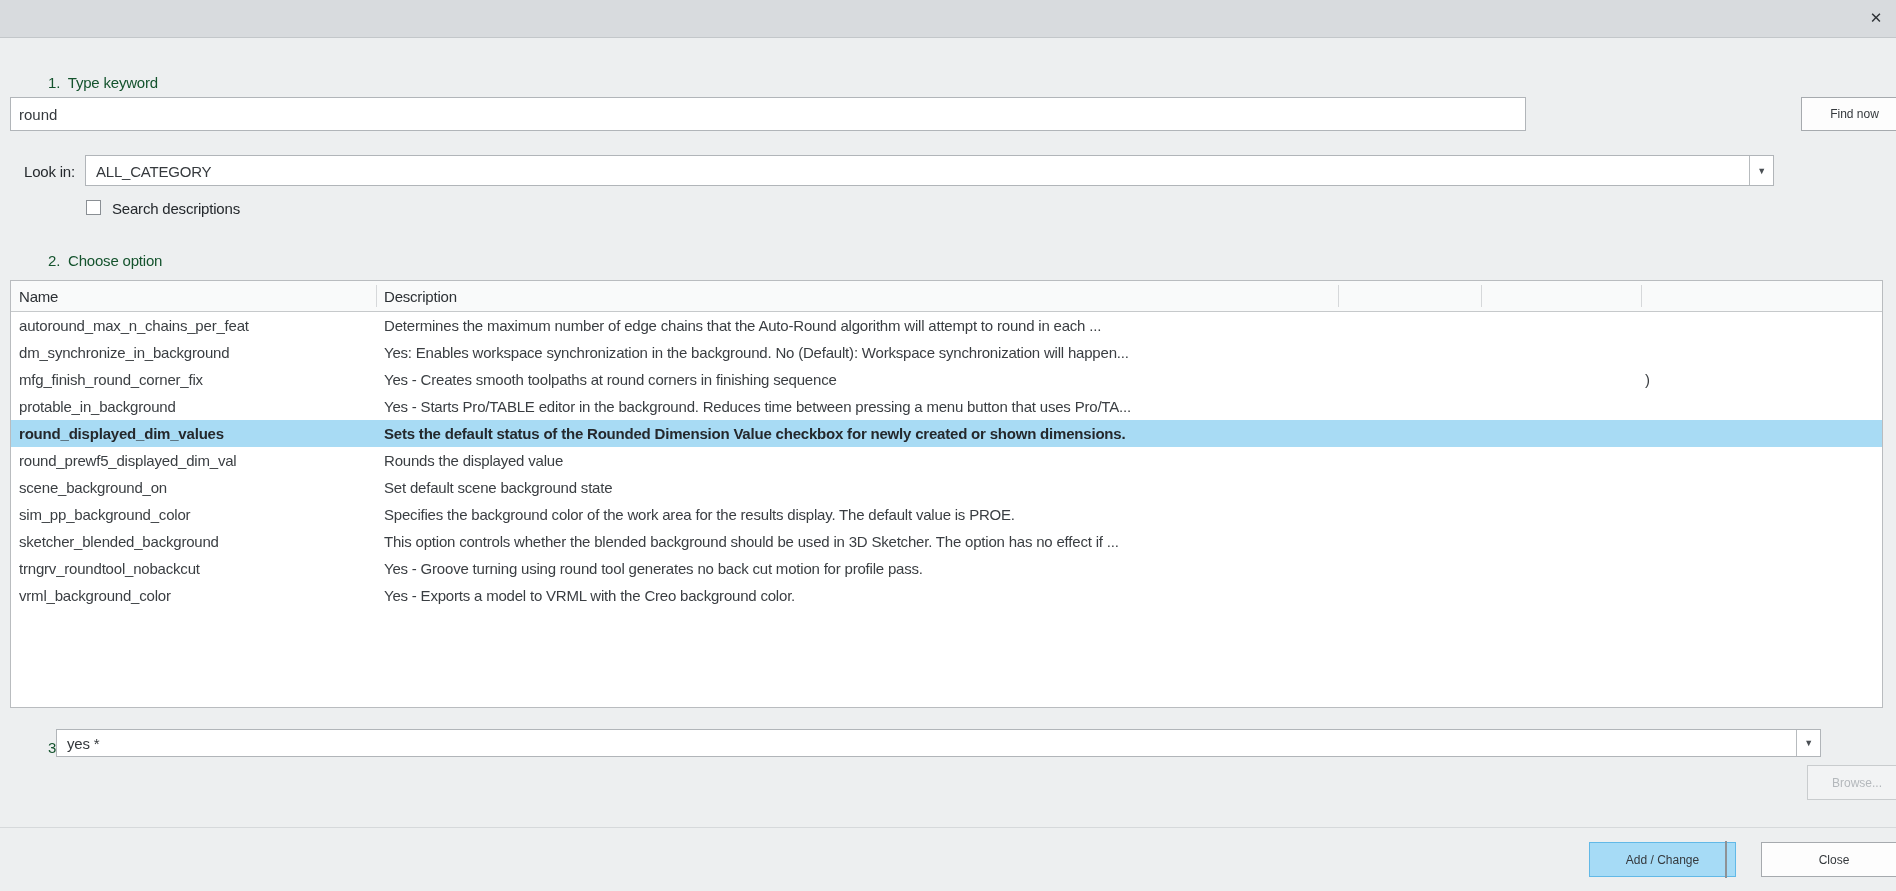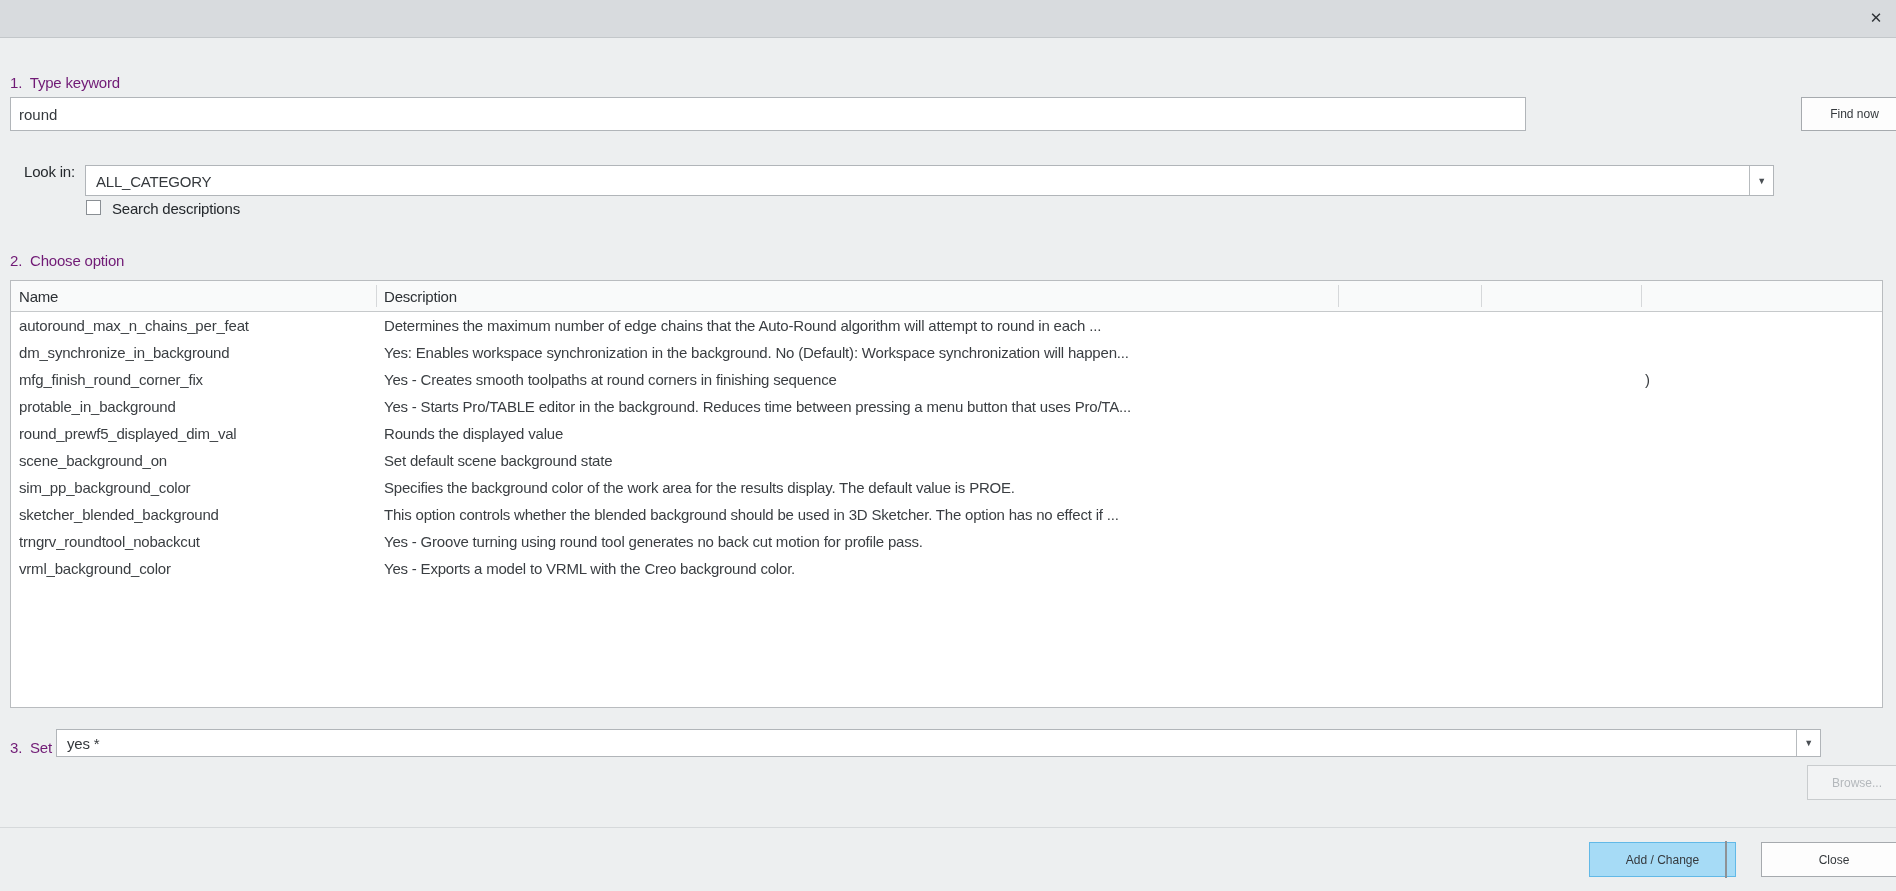--- a/index.html
+++ b/index.html
@@ -6,36 +6,36 @@
   html,body { background:#edeff0; }
   body { font-family:"Liberation Sans","DejaVu Sans",sans-serif; color:#35393d; }
   #dialog { position:relative; width:1896px; height:891px; background:#edeff0; overflow:hidden; letter-spacing:-0.2px; }
 
   
   .titlebar { position:absolute; left:0; top:0; width:100%; height:38px; background:#d8dbde; border-bottom:1px solid #c3c7ca; }
   .title { position:absolute; left:0; right:0; top:10px; text-align:center; font-weight:bold; font-size:15px; color:#2e3236; }
   .close-x { position:absolute; right:14px; top:9px; font-size:15px; font-weight:bold; color:#2e3236; cursor:pointer; }
 
   
-  .label { position:absolute; font-size:15px; color:#701a75; white-space:pre; }
+  .label { position:absolute; font-size:15px; color:#14532d; white-space:pre;margin-left:38px; }
   .lbl1 { left:10px; top:74px; }
   .lbl2 { left:10px; top:252px; }
   .lbl3 { left:10px; top:739px; }
 
   
   .keyword { position:absolute; left:10px; top:97px; width:1516px; height:34px; background:#fff;
              border:1px solid #b1b5b9; font-family:inherit; font-size:15px; color:#35393d; padding:0 8px; outline:none; }
   .btn { position:absolute; background:#fdfdfd; border:1px solid #a6aaae; font-family:inherit; font-size:12px;
          color:#35393d; text-align:center; cursor:pointer;margin-left:22px; }
   .findnow { left:1779px; top:97px; width:107px; height:34px; }
 
   
   .lookin-label { position:absolute; left:24px; top:163px; font-size:15px; color:#24282c; }
   .combo { position:absolute; background:#fff; border:1px solid #b1b5b9; cursor:pointer; }
-  .lookin { left:85px; top:165px; width:1689px; height:31px;padding-left:32px; }
+  .lookin { left:85px; top:155px; width:1689px; height:31px;padding-left:32px; }
   .combo-text { position:absolute; left:10px; top:50%; transform:translateY(-50%); font-size:15px; color:#35393d; }
   .combo-arrow { position:absolute; right:0; top:0; bottom:0; width:24px; border-left:1px solid #b7bbbe;
                  display:flex; align-items:center; justify-content:center; }
   .arrow-glyph { font-size:9px; color:#4a4f54; }
 
   
   .checkbox { position:absolute; left:86px; top:200px; width:15px; height:15px; background:#fff; border:1px solid #8a8f94; cursor:pointer; }
   .checkbox-label { position:absolute; left:112px; top:200px; font-size:15px; color:#24282c; }
 
   
@@ -109,20 +109,24 @@
         </div>
         <div class="trow">
           <span class="cell-name">mfg_finish_round_corner_fix</span>
           <span class="cell-desc">Yes - Creates smooth toolpaths at round corners in finishing sequence</span>
           <span class="cell-extra">)</span>
         </div>
         <div class="trow">
           <span class="cell-name">protable_in_background</span>
           <span class="cell-desc">Yes - Starts Pro/TABLE editor in the background. Reduces time between pressing a menu button that uses Pro/TA...</span>
         </div>
+        <div class="trow selected">
+          <span class="cell-name">round_displayed_dim_values</span>
+          <span class="cell-desc">Sets the default status of the Rounded Dimension Value checkbox for newly created or shown dimensions.</span>
+        </div>
         <div class="trow">
           <span class="cell-name">round_prewf5_displayed_dim_val</span>
           <span class="cell-desc">Rounds the displayed value</span>
         </div>
         <div class="trow">
           <span class="cell-name">scene_background_on</span>
           <span class="cell-desc">Set default scene background state</span>
         </div>
         <div class="trow">
           <span class="cell-name">sim_pp_background_color</span>

